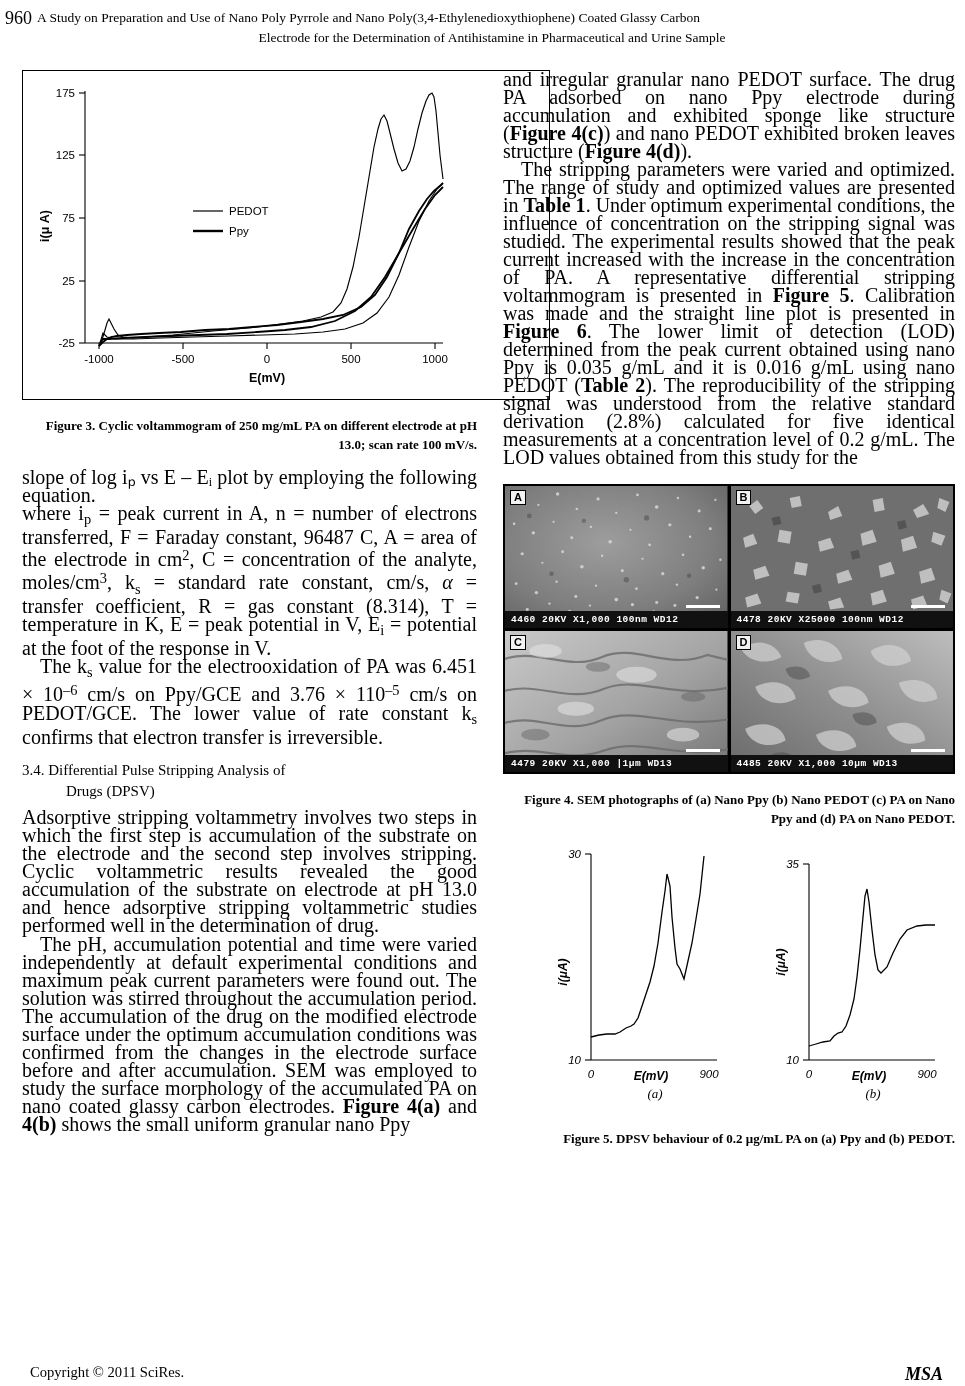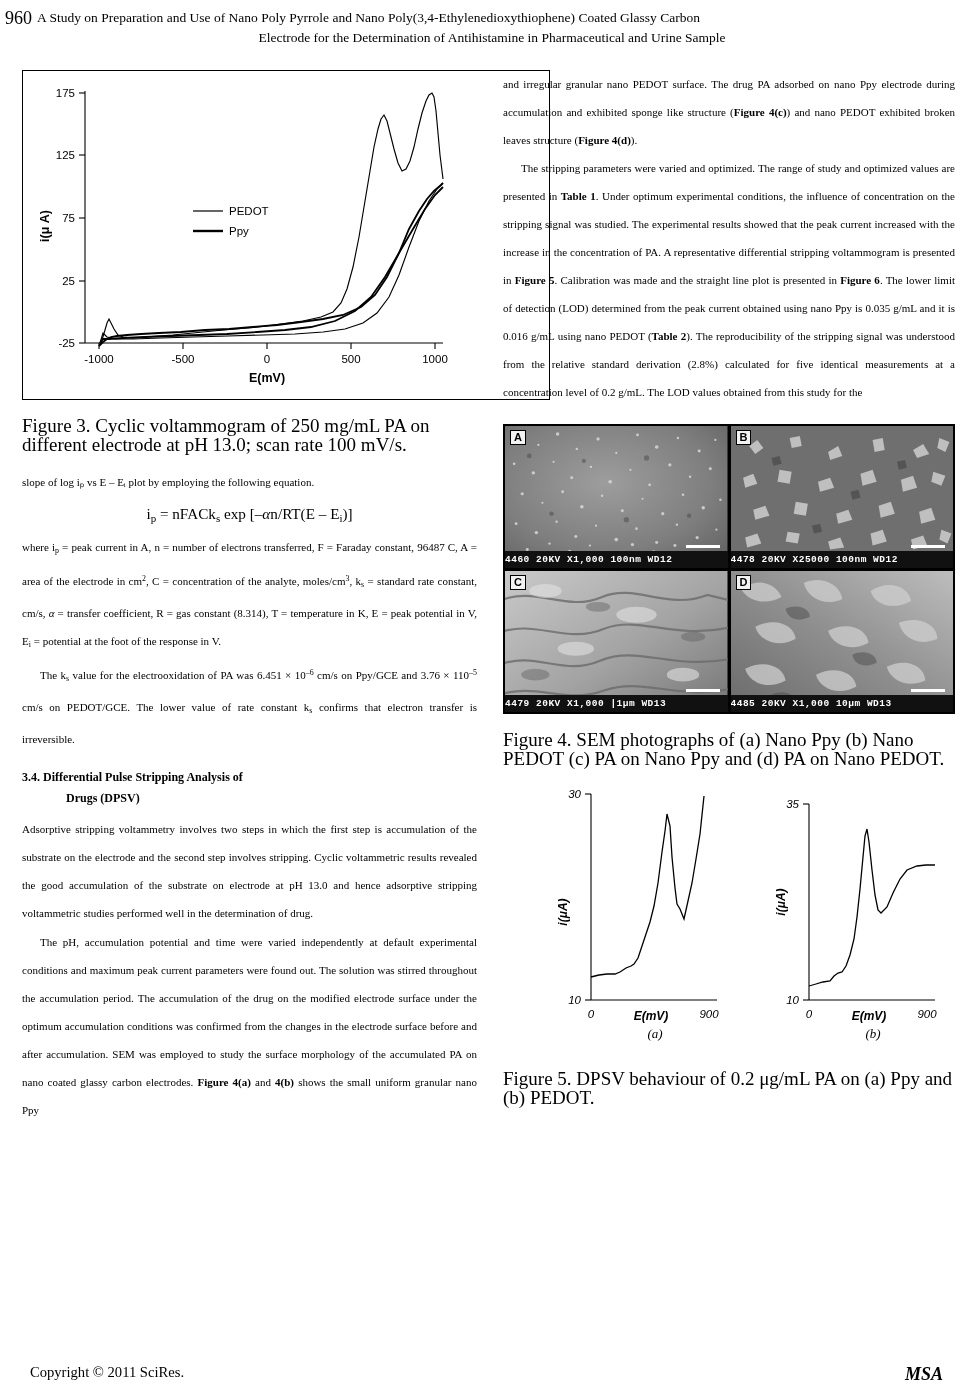--- a/index.html
+++ b/index.html
@@ -21,35 +21,35 @@
   .runhead .pno { position:absolute; left:5px; top:0; font-size:18px; }
   .runhead .l1 { position:absolute; left:37px; top:0; width:910px; }
   .runhead .l2 { position:absolute; left:37px; top:20px; width:910px; text-align:center; }
 
   
   .col-left  { position:absolute; left:22px;  top:70px; width:455px; }
   .col-right { position:absolute; left:503px; top:70px; width:452px; }
 
   p.body {
     margin:0 0 0 0;
-    font-size:11px;
-    line-height:28px;
+    font-size:20px;
+    line-height:18px;
     text-align:justify;
     text-justify:inter-word;
     hyphens:auto;
   }
   p.indent { text-indent:18px; }
   .caption {
-    font-size:19px; line-height:19px; font-weight:normal; text-align:left;
+    font-size:13px; line-height:19px; font-weight:bold; text-align:right;
   }
   .eq {
     font-size:15.2px; text-align:center; margin:9px 0 9px 0;
   }
   h3.sec {
-    font-size:12px; font-weight:bold; margin:14px 0 6px 0; line-height:21px;
+    font-size:15px; font-weight:normal; margin:14px 0 6px 0; line-height:21px;
   }
   h3.sec .l2 { display:block; margin-left:44px; }
   sub { font-size:72%; vertical-align:-0.28em; }
   sup { font-size:72%; vertical-align:0.45em; }
   .ital { font-style:italic; }
 
   
   .fig3-box {
     position:relative; width:528px; height:330px;
     border:1px solid #000; box-sizing:border-box; background:#fff;
@@ -66,21 +66,21 @@
   .sem-label {
     position:absolute; left:5px; top:4px; background:#f2f2f2; color:#000;
     font-family:"Liberation Sans", sans-serif; font-size:11px; font-weight:bold;
     border:1px solid #000; padding:0 3px; line-height:13px;
   }
   .sem-bar {
     position:absolute; left:0; bottom:0; width:100%; height:17px;
     background:#111; color:#fff;
     font-family:"Liberation Mono", monospace; font-size:9.5px; font-weight:bold;
     letter-spacing:0.5px; display:flex; align-items:center; gap:7px;
-    box-sizing:border-box;
+    padding-left:6px; box-sizing:border-box;
   }
   .sem-scale {
     position:absolute; right:8px; bottom:20px; width:34px; height:3px; background:#fff;
   }
 
   
   .fig5-wrap { position:relative; width:452px; height:275px; }
 
   
   .footer {
@@ -155,23 +155,20 @@
           <line x1="170" y1="160" x2="200" y2="160" stroke="#000" stroke-width="2.4"></line>
           <text x="206" y="164" font-family="Liberation Sans, sans-serif" font-size="11.5" fill="#000">Ppy</text>
         </g>
       </svg>
     </div>
 
     <div class="caption" style="margin-top:16px;">Figure 3. Cyclic voltammogram of 250 mg/mL PA on different electrode at pH 13.0; scan rate 100 mV/s.</div>
 
     <p class="body" style="margin-top:14px;">slope of log iₚ vs E – Eᵢ plot by employing the following equation.</p>
 
-    <div class="eq">
-      i<sub>p</sub> = nFACk<sub>s</sub> exp [–<span class="ital">α</span>n/RT(E – E<sub>i</sub>)]
-    </div>
 
     <p class="body">where i<sub>p</sub> = peak current in A, n = number of electrons transferred, F = Faraday constant, 96487 C, A = area of the electrode in cm<sup>2</sup>, C = concentration of the analyte, moles/cm<sup>3</sup>, k<sub>s</sub> = standard rate constant, cm/s, <span class="ital">α</span> = transfer coefficient, R = gas constant (8.314), T = temperature in K, E = peak potential in V, E<sub>i</sub> = potential at the foot of the response in V.</p>
 
     <p class="body indent">The k<sub>s</sub> value for the electrooxidation of PA was 6.451 × 10<sup>–6</sup> cm/s on Ppy/GCE and 3.76 × 110<sup>–5</sup> cm/s on PEDOT/GCE. The lower value of rate constant k<sub>s</sub> confirms that electron transfer is irreversible.</p>
 
     <h3 class="sec">
       <span>3.4. Differential Pulse Stripping Analysis of</span>
       <span class="l2">Drugs (DPSV)</span>
     </h3>
 

